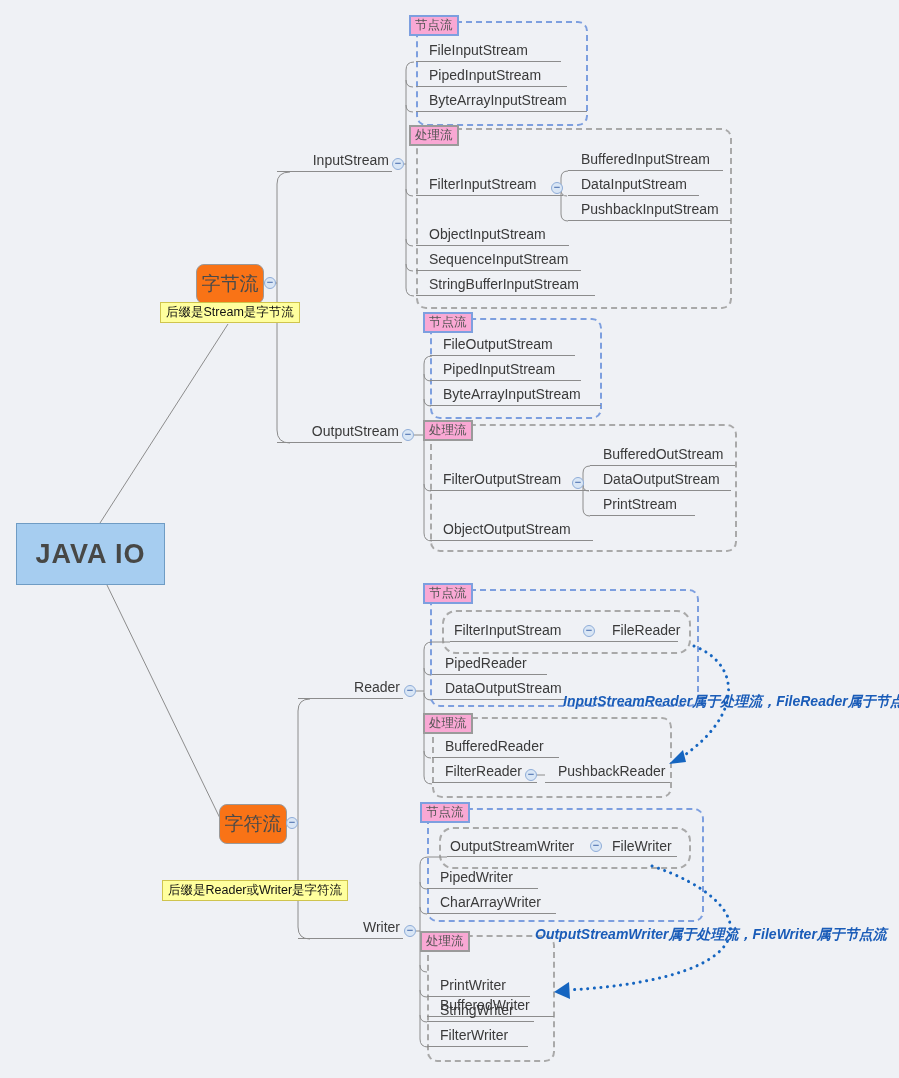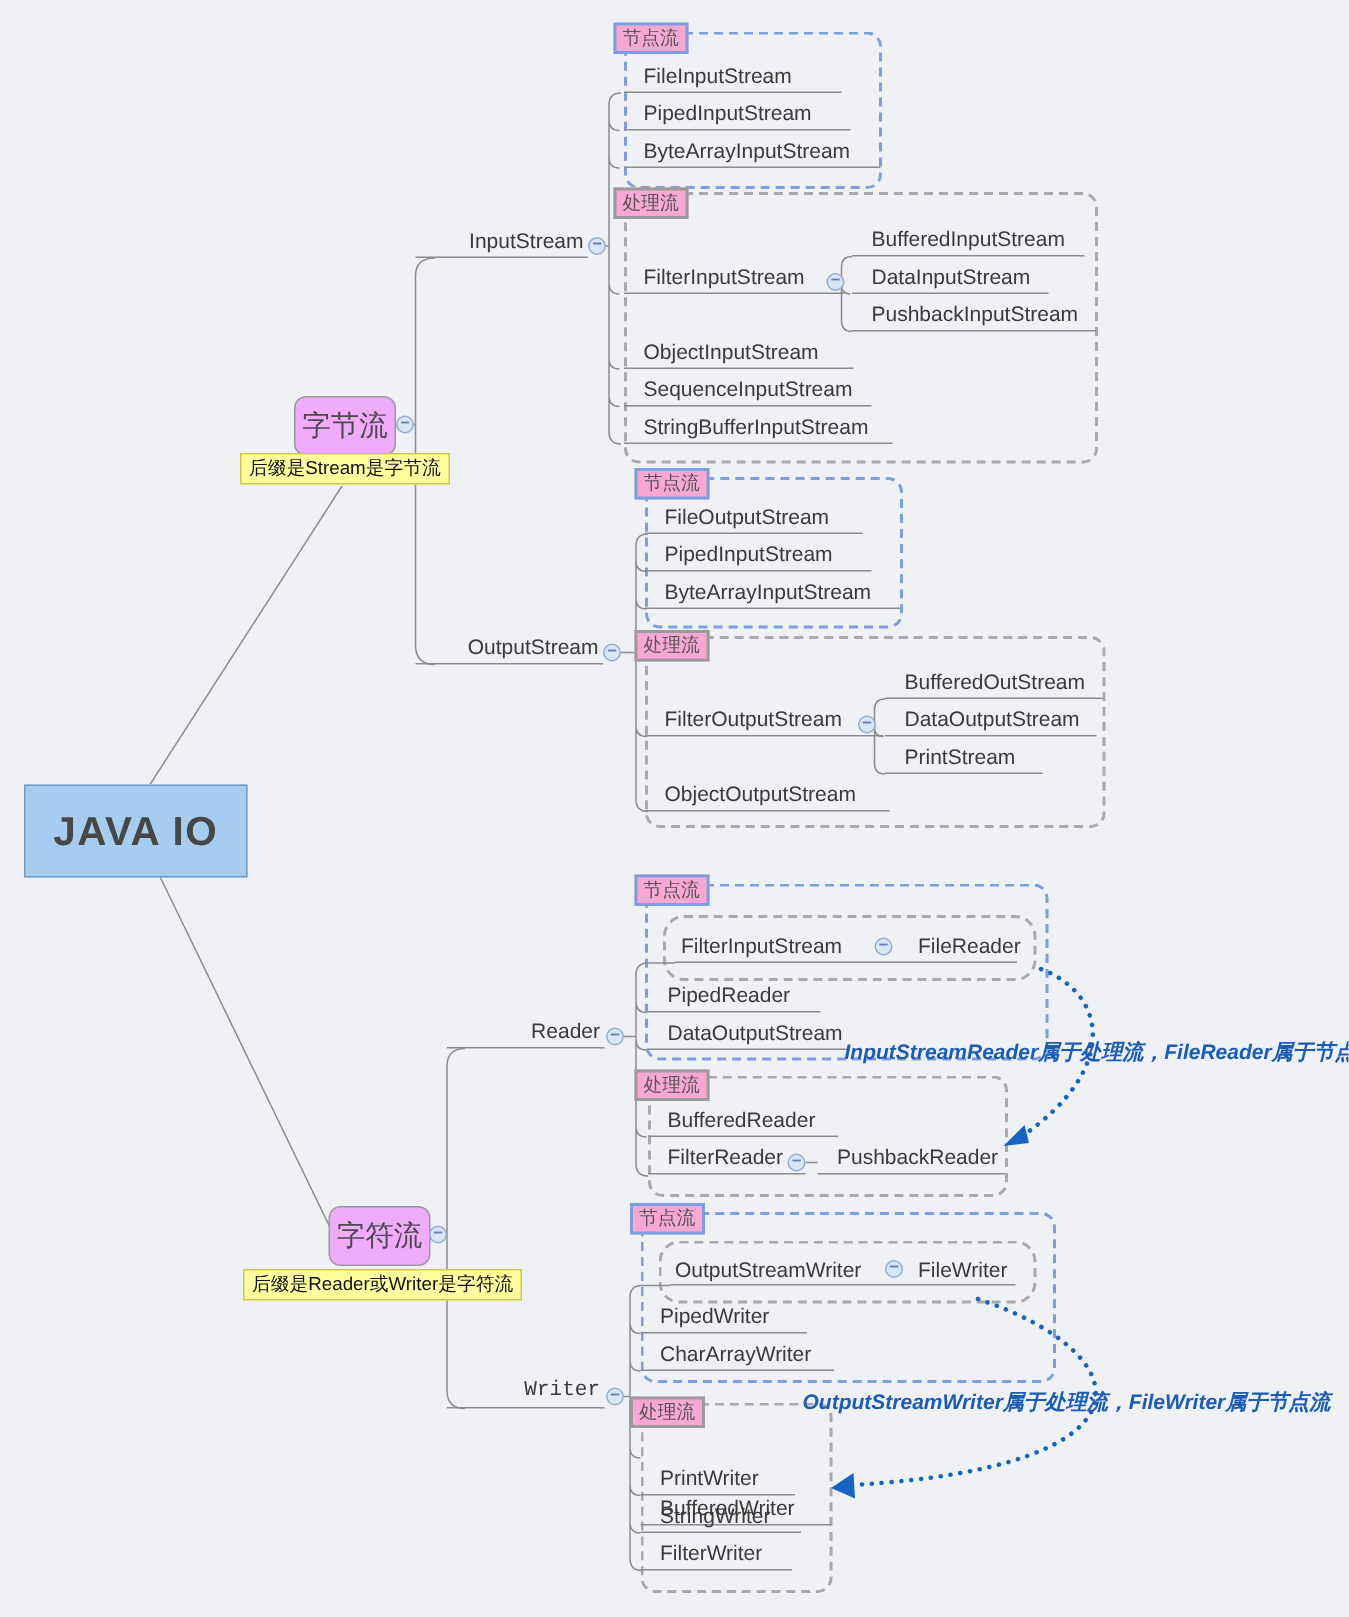--- a/index.html
+++ b/index.html
@@ -13,21 +13,21 @@
     padding:1px 4px;line-height:15px;z-index:4;white-space:nowrap;}
   .grouplabel.blue{border-color:#7d9fdf;}
   .grouplabel.gray{border-color:#9a9a9a;}
   .item{position:absolute;height:20px;line-height:19px;border-bottom:1px solid #8c8c8c;
     font-size:14px;color:#3a3a3a;padding-left:13px;white-space:nowrap;z-index:3;}
   .plabel{position:absolute;height:20px;line-height:19px;border-bottom:1px solid #8c8c8c;
     font-size:14px;color:#3a3a3a;text-align:right;padding-right:3px;white-space:nowrap;z-index:3;}
   .pairtext{position:absolute;height:18px;line-height:17px;font-size:14px;color:#3a3a3a;
     white-space:nowrap;z-index:3;}
   .hline{position:absolute;height:1px;background:#8c8c8c;z-index:3;}
-  .topic{position:absolute;background:#f0abfc;border:1px solid #9a9a9a;border-radius:8px;
+  .topic{position:absolute;background:#f97316;border:1px solid #9a9a9a;border-radius:8px;
     display:flex;align-items:center;justify-content:center;font-size:19px;color:#4a4a4a;z-index:3;}
   .root{position:absolute;background:#a6cdf0;border:1px solid #6f9cc4;
     display:flex;align-items:center;justify-content:center;font-size:27px;font-weight:bold;
     color:#474745;letter-spacing:1px;z-index:3;}
   .collapse{position:absolute;width:12px;height:12px;border-radius:50%;background:#d9e6f5;
     border:1px solid #8fadd8;color:#5f80b8;font-size:11px;line-height:9px;text-align:center;
     box-sizing:border-box;z-index:4;font-weight:bold;}
   .note{position:absolute;background:#ffff9e;border:1px solid #cfc44e;font-size:12.5px;color:#111;
     padding:2px 5px;line-height:15px;white-space:nowrap;z-index:5;}
   .annotation{position:absolute;color:#1a5cb8;font-weight:bold;font-style:italic;font-size:14px;
@@ -69,21 +69,21 @@
   </svg>
 
   <div class="root" style="left:16px;top:523px;width:147px;height:60px;">JAVA IO</div>
 
   <div class="topic" style="left:196px;top:264px;width:66px;height:38px;">字节流</div>
   <div class="collapse" style="left:264px;top:277px;">−</div>
   <div class="note" style="left:160px;top:302px;">后缀是Stream是字节流</div>
 
   <div class="topic" style="left:219px;top:804px;width:66px;height:38px;">字符流</div>
   <div class="collapse" style="left:286px;top:817px;">−</div>
-  <div class="note" style="left:162px;top:846px;">后缀是Reader或Writer是字符流</div>
+  <div class="note" style="left:162px;top:880px;">后缀是Reader或Writer是字符流</div>
 
   <div class="plabel" style="left:277px;top:151px;width:112px;">InputStream</div>
   <div class="collapse" style="left:392px;top:158px;">−</div>
 
   <div class="group blue" style="left:416px;top:21px;width:168px;height:101px;"></div>
   <div class="grouplabel blue" style="left:409px;top:15px;">节点流</div>
   <div class="item" style="left:416px;top:41px;width:132px;">FileInputStream</div>
   <div class="item" style="left:416px;top:66px;width:138px;">PipedInputStream</div>
   <div class="item" style="left:416px;top:91px;width:158px;">ByteArrayInputStream</div>
 
@@ -131,21 +131,21 @@
 
   <div class="group gray" style="left:432px;top:717px;width:236px;height:77px;"></div>
   <div class="grouplabel gray" style="left:423px;top:713px;">处理流</div>
   <div class="item" style="left:432px;top:737px;width:114px;">BufferedReader</div>
   <div class="item" style="left:432px;top:762px;width:92px;">FilterReader</div>
   <div class="collapse" style="left:525px;top:769px;">−</div>
   <div class="item" style="left:545px;top:762px;width:112px;">PushbackReader</div>
 
   <div class="annotation" style="left:563px;top:693px;">InputStreamReader属于处理流，FileReader属于节点流</div>
 
-  <div class="plabel" style="left:298px;top:918px;width:102px;font-family:Liberation Mono, monospace;">Writer</div>
+  <div class="plabel" style="left:298px;top:918px;width:102px;">Writer</div>
   <div class="collapse" style="left:404px;top:925px;">−</div>
 
   <div class="group blue" style="left:427px;top:808px;width:273px;height:110px;"></div>
   <div class="grouplabel blue" style="left:420px;top:802px;">节点流</div>
   <div class="group gray" style="left:439px;top:827px;width:248px;height:38px;border-radius:14px;"></div>
   <div class="pairtext" style="left:450px;top:838px;">OutputStreamWriter</div>
   <div class="collapse" style="left:590px;top:840px;">−</div>
   <div class="pairtext" style="left:612px;top:838px;">FileWriter</div>
   <div class="hline" style="left:447px;top:856px;width:230px;"></div>
   <div class="item" style="left:427px;top:868px;width:98px;">PipedWriter</div>

